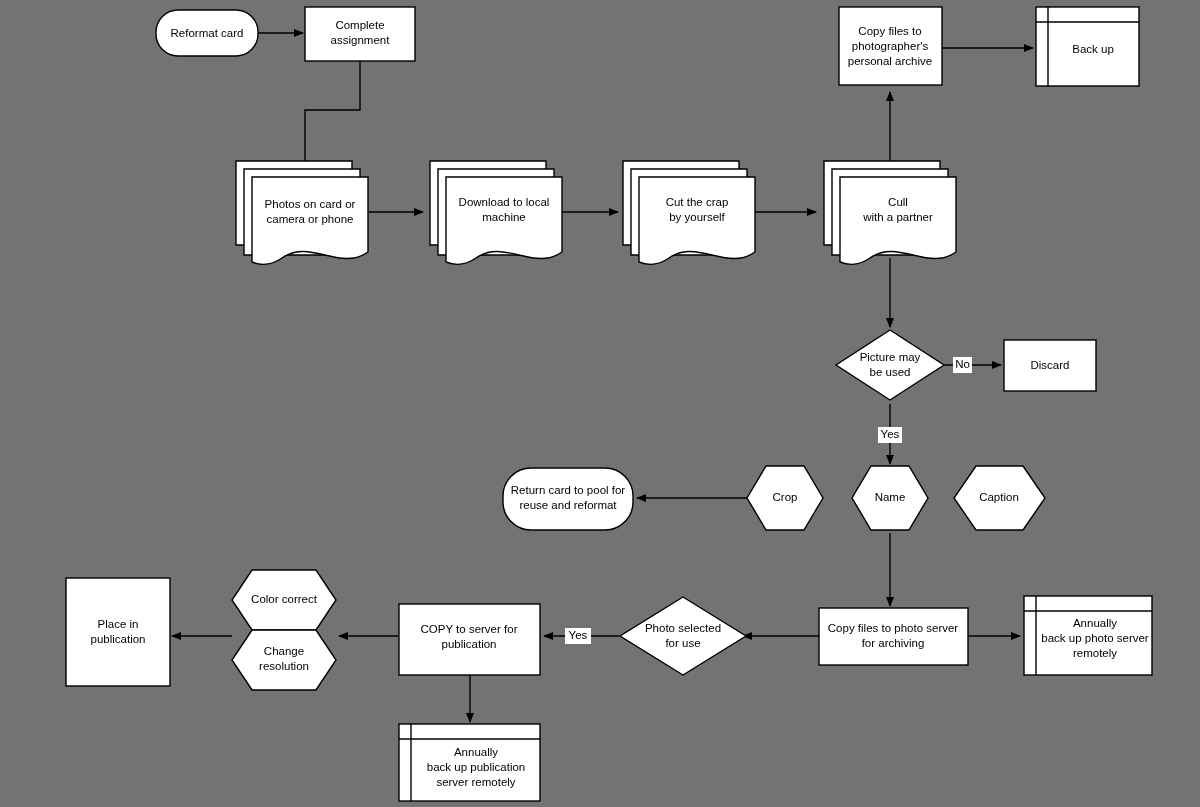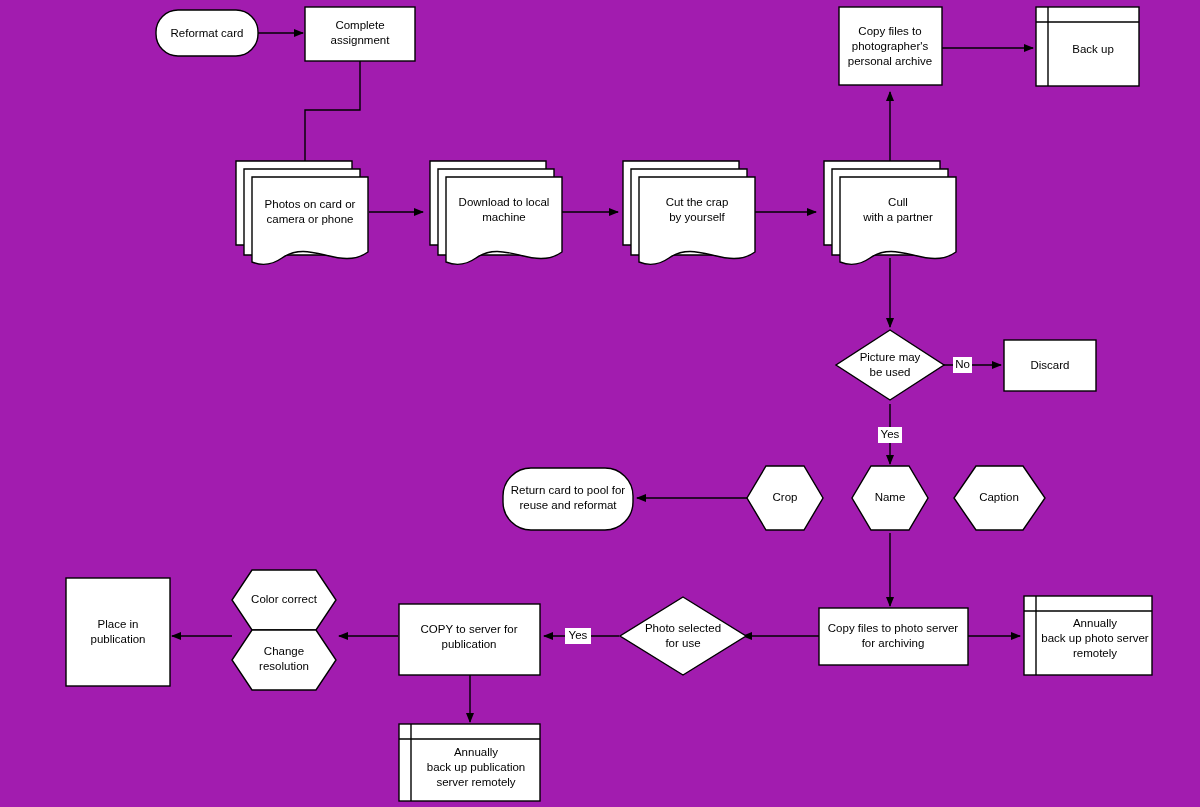--- a/index.html
+++ b/index.html
@@ -8,21 +8,21 @@
     padding: 0;
     background: #ffffff;
   }
   body {
     font-family: "Liberation Sans", sans-serif;
   }
   #canvas-wrap {
     position: relative;
     width: 1200px;
     height: 807px;
-    background: #a21caf;
+    background: #737373;
     overflow: hidden;
   }
   svg#flow {
     display: block;
     width: 1200px;
     height: 807px;
   }
   .shape-stroke {
     fill: #ffffff;
     stroke: #000000;

